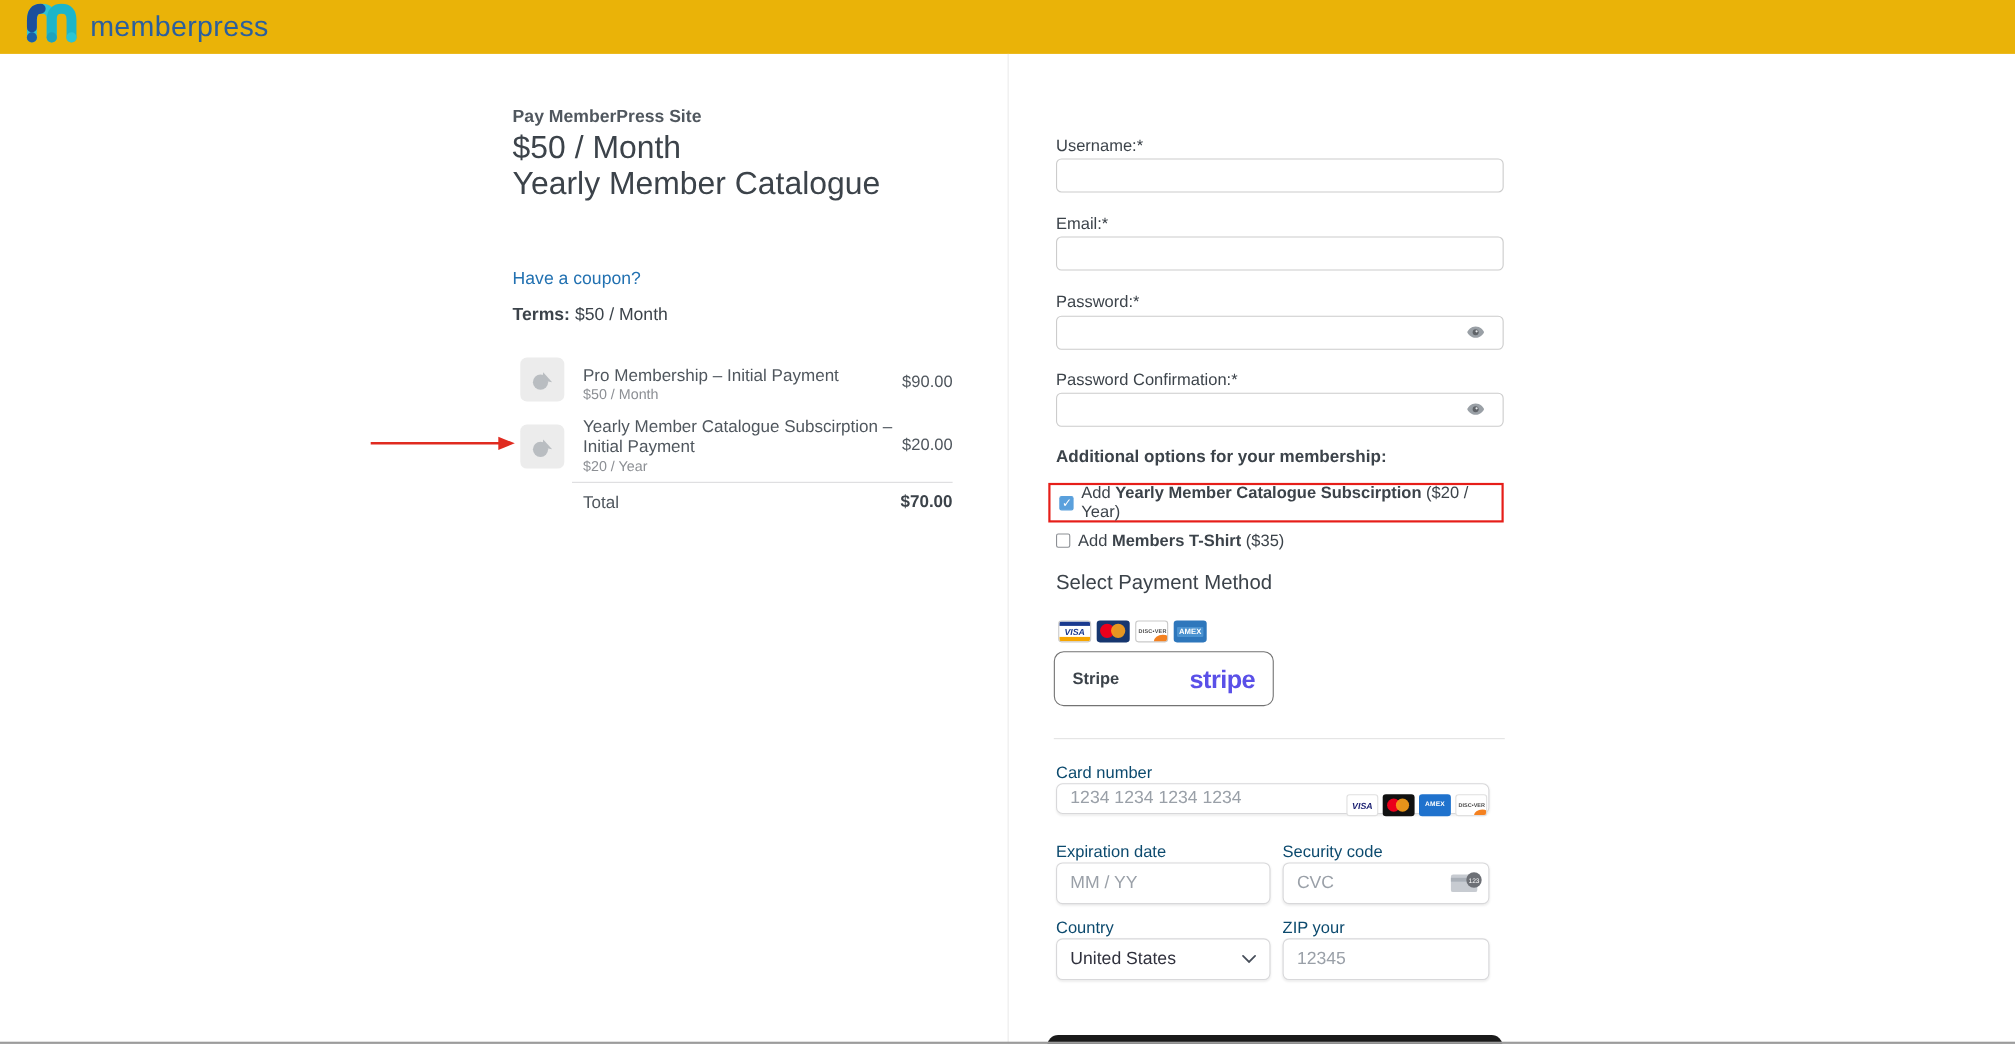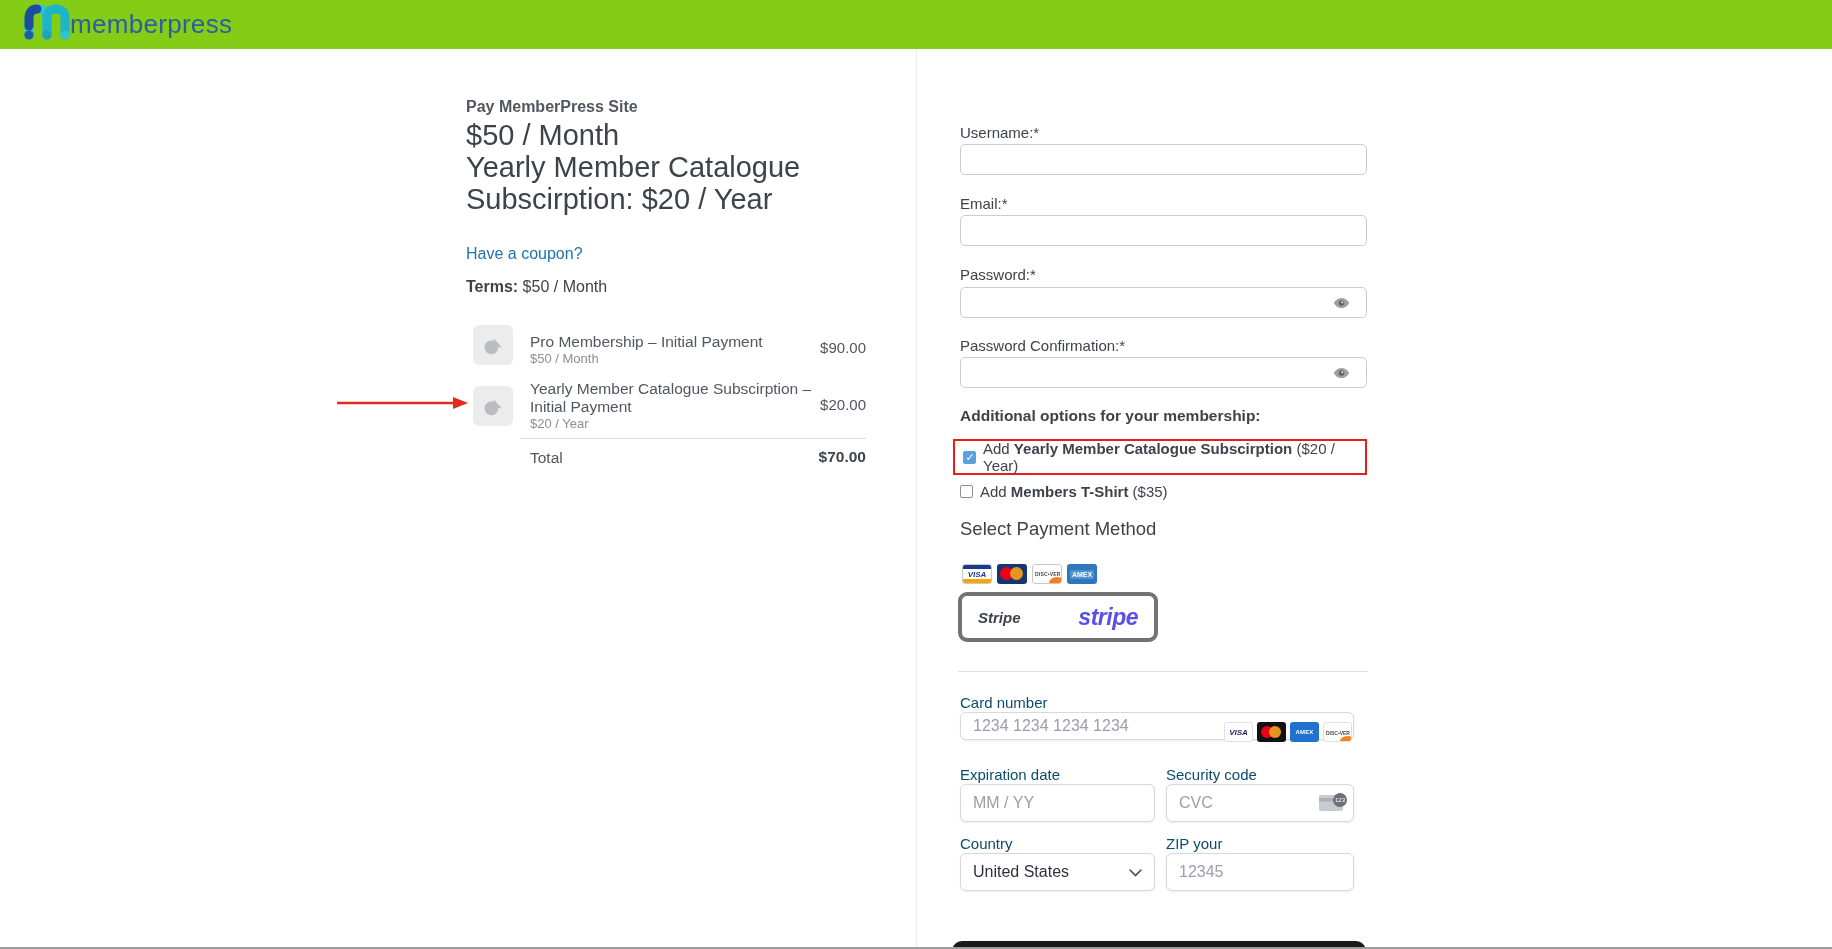--- a/index.html
+++ b/index.html
@@ -1,22 +1,22 @@
 <!DOCTYPE html>
 <html><head>
 <meta charset="utf-8">
 <style>
   * { margin:0; padding:0; box-sizing:border-box; }
   html,body { background:#fff; }
   body { font-family:"Liberation Sans", sans-serif; }
   .page { position:relative; width:1832px; height:949px; background:#fff; overflow:hidden; }
 
   
-  .hdr { position:absolute; left:0; top:0; width:100%; height:49px; background:#84cc16;
-         display:flex; align-items:center; padding-left:22px; }
+  .hdr { position:absolute; left:0; top:0; width:100%; height:49px; background:#eab308;
+         display:flex; align-items:center; padding-left:22px; gap:12px; }
   .brand { font-size:26px; font-weight:500; color:#2b5f9e; letter-spacing:.3px; }
 
   .vdiv { position:absolute; left:916px; top:49px; width:1px; height:900px; background:#ececec; }
   .botline { position:absolute; left:0; bottom:0; width:100%; height:2px; background:#9c9c9c; }
 
   
   .eyebrow { position:absolute; left:466px; top:98px; font-size:16px; font-weight:700; color:#50575e; }
   .title { position:absolute; left:466px; top:119px; font-size:29px; line-height:32px; font-weight:400; color:#3c434a; }
   .coupon { position:absolute; left:466px; top:245px; font-size:16px; color:#2271b1; text-decoration:none; cursor:pointer; }
   .terms { position:absolute; left:466px; top:278px; font-size:16px; color:#3c434a; }
@@ -60,23 +60,23 @@
   .mc1 { background:#16366f; }
   .mc1 .c1,.mc1 .c2 { position:absolute; top:3px; width:13px; height:13px; border-radius:50%; }
   .mc1 .c1 { left:3px; background:#eb001b; }
   .mc1 .c2 { left:13px; background:#f79e1b; opacity:.92; }
   .disc1 { background:#fff; border:1px solid #c9c9c9; }
   .disc1 .dtxt { position:absolute; left:2px; top:6px; font-size:5px; font-weight:700; color:#4a4a4a; letter-spacing:.2px; }
   .disc1 .swoosh { position:absolute; right:-4px; bottom:-6px; width:16px; height:12px; background:#f48120; border-radius:50%; }
   .amex1 { background:#2e77bc; display:flex; align-items:center; justify-content:center; }
   .amex1 .atxt { font-size:7px; font-weight:700; color:#fff; background:#4b93d1; padding:1px 2px; border-radius:1px; }
 
-  .gateway { position:absolute; left:958px; top:592px; width:200px; height:50px; border:4px solid #737373;
+  .gateway { position:absolute; left:958px; top:592px; width:200px; height:50px; border:1px solid #737373;
              border-radius:9px; background:#fff; display:flex; align-items:center;
-             justify-content:space-between; padding:16px 16px; cursor:pointer;font-style:italic; }
+             justify-content:space-between; padding:16px 16px; cursor:pointer; }
   .gateway .glabel { font-size:15px; font-weight:700; color:#3c434a; }
   .gateway .glogo { font-size:23px; font-weight:700; color:#5a50e8; letter-spacing:-.5px; }
 
   .sec-div { position:absolute; left:958px; top:671px; width:410px; height:1px; background:#e3e3e3; }
 
   .slbl { position:absolute; font-size:15px; color:#0c4a6e; }
   .sinp { position:absolute; background:#fff; border:1px solid #d8d8da; border-radius:6px;
           box-shadow:0 1px 2px rgba(0,0,0,.07); font-family:"Liberation Sans",sans-serif;
           font-size:16px; color:#30313d; padding:0 12px; }
   .sinp::placeholder, .inp::placeholder { color:#9aa0a8; }
@@ -121,21 +121,20 @@
     </span>
     <span class="brand">memberpress</span>
   </div>
 
   <div class="vdiv"></div>
 
   <div class="eyebrow">Pay MemberPress Site</div>
   <div class="title">
     <div>$50 / Month</div>
     <div>Yearly Member Catalogue</div>
-    <div>Subscirption: $20 / Year</div>
   </div>
   <a class="coupon">Have a coupon?</a>
   <div class="terms">
     <b>Terms:</b><span> $50 / Month</span>
   </div>
 
   <div class="prod-icon" style="left:473px; top:325px;">
     <svg width="26" height="26" viewBox="0 0 32 32">
         <circle cx="14" cy="19" r="8.5" fill="#b9bdc1"></circle>
         <path d="M17 8 L27 19 L16 17 Z" fill="#b9bdc1"></path>

